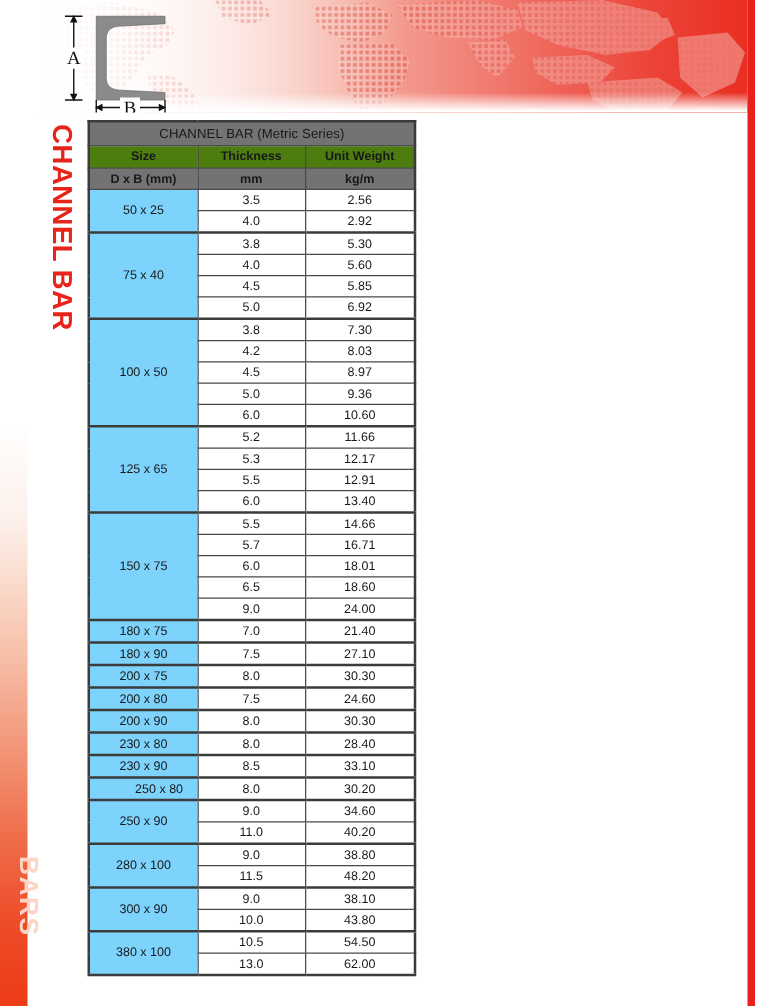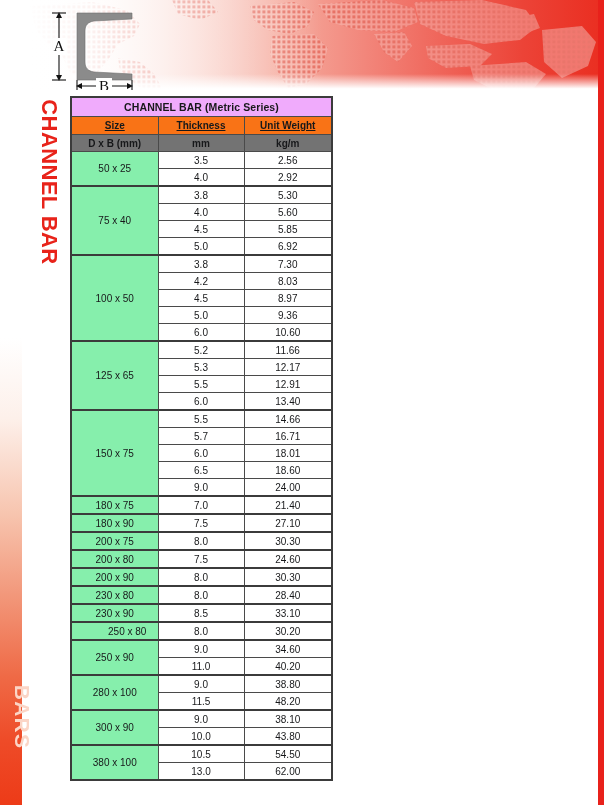--- a/index.html
+++ b/index.html
@@ -172,39 +172,38 @@
     border: 1px solid #4a4a4a;
     padding: 0;
     height: 16px;
     font-size: 10px;
     text-align: center;
     vertical-align: middle;
     color: #17181a;
     font-family: "Liberation Sans", sans-serif;
   }
   #spec-table th.title-cell {
-    background: #f0abfc;
-    font-weight: bold;
+    background: #737373;
+    font-weight: normal;
     font-size: 10.5px;
     height: 18px;
     letter-spacing: 0.1px;
   }
   #spec-table th.group-head {
-    background: #f97316;
+    background: #4d7c0f;
     font-weight: bold;
     height: 17px;
-    text-decoration: underline;
   }
   #spec-table th.unit-head {
     background: #737373;
     font-weight: bold;
     height: 16px;
   }
   #spec-table td.size-cell {
-    background: #86efac;
+    background: #7dd3fc;
     font-size: 10px;
   }
   #spec-table td.num-cell {
     background: #ffffff;
     font-size: 10px;
   }
   
   #spec-table tr.group-end > td {
     border-bottom: 2px solid #3b3b3b;
   }

